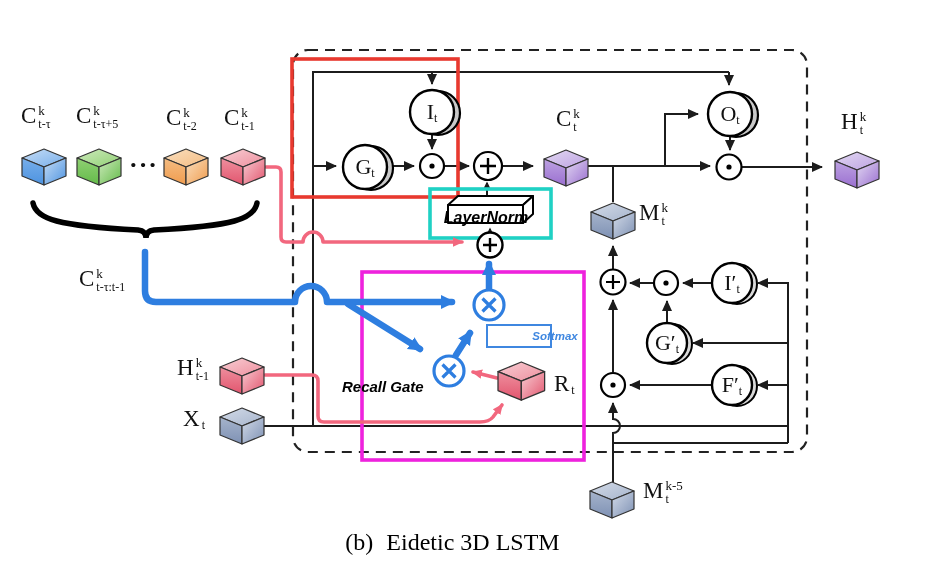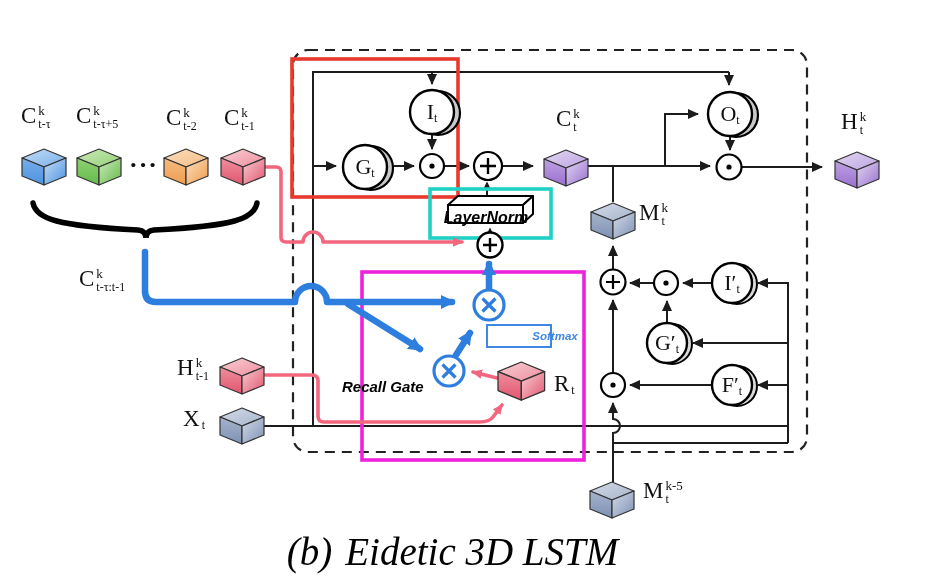--- a/index.html
+++ b/index.html
@@ -17,21 +17,21 @@
   .mlbl .sub{font-size:12px;line-height:1.05;white-space:nowrap;}
   .dots{position:absolute;font-size:26px;font-weight:bold;letter-spacing:1px;line-height:1;}
   .glbl{position:absolute;display:flex;align-items:center;justify-content:center;}
   .glbl .gbase{font-size:22px;line-height:1;}
   .glbl .gsub{font-size:12px;margin-top:12px;}
   .boxlbl{position:absolute;display:flex;align-items:center;justify-content:center;
           font-family:"Liberation Sans",sans-serif;font-style:italic;font-weight:700;}
   #lbl-layernorm{left:449px;top:206px;width:74px;height:23px;font-size:16px;color:#000;}
   #lbl-softmax{left:487px;top:325px;width:48px;height:22px;font-size:11.5px;color:var(--softblue);padding-left:44px;}
   #lbl-recall{left:342px;top:371px;font-size:15px;color:#000;margin-top:7px;}
-  .caption{position:absolute;left:0;top:529px;width:905px;text-align:center;font-size:39px;color:#000;font-style:italic;}
+  .caption{position:absolute;left:0;top:529px;width:905px;text-align:center;font-size:24px;color:#000;}
   .caption .cidx{margin-right:13px;}
 </style>
 </head>
 <body>
 
 <div id="stage">
 
 <svg id="art" width="929" height="585" viewBox="0 0 929 585">
   <defs>
     <marker id="ab" markerUnits="userSpaceOnUse" markerWidth="14" markerHeight="12" refX="10" refY="5" orient="auto">

